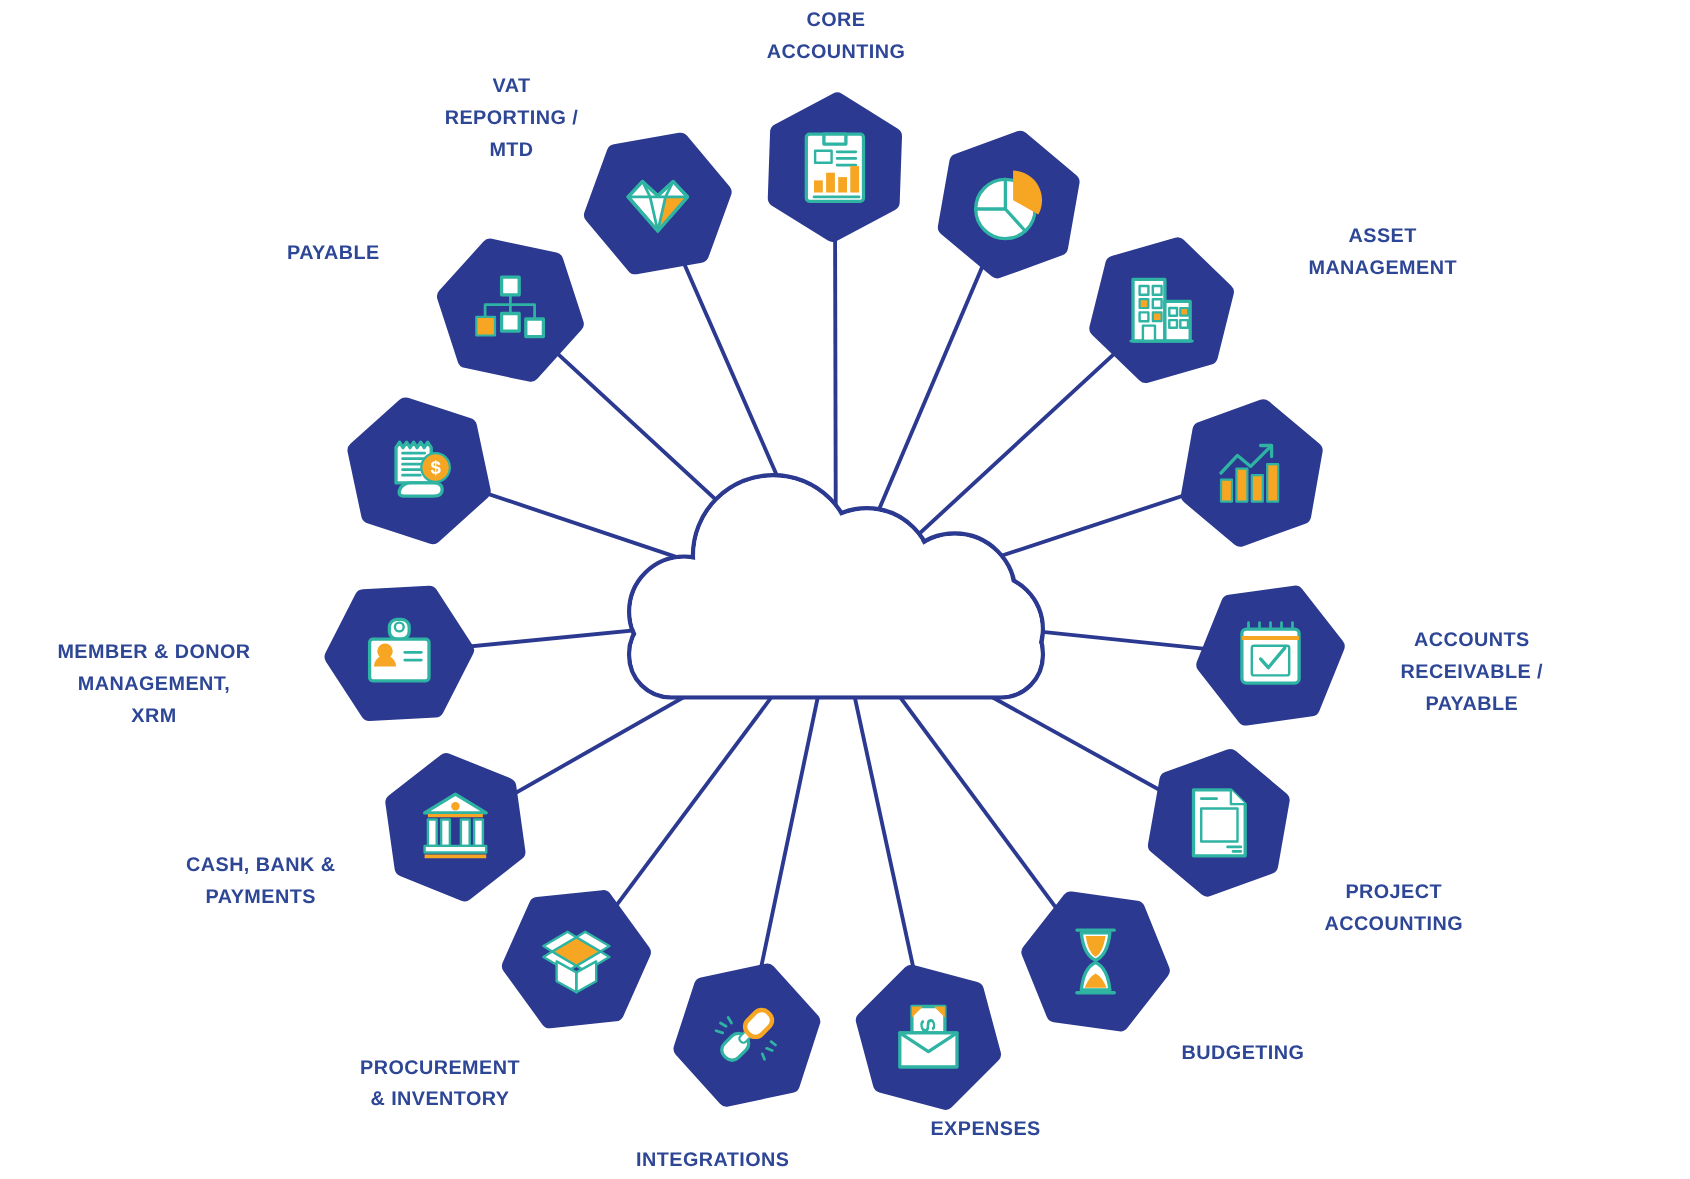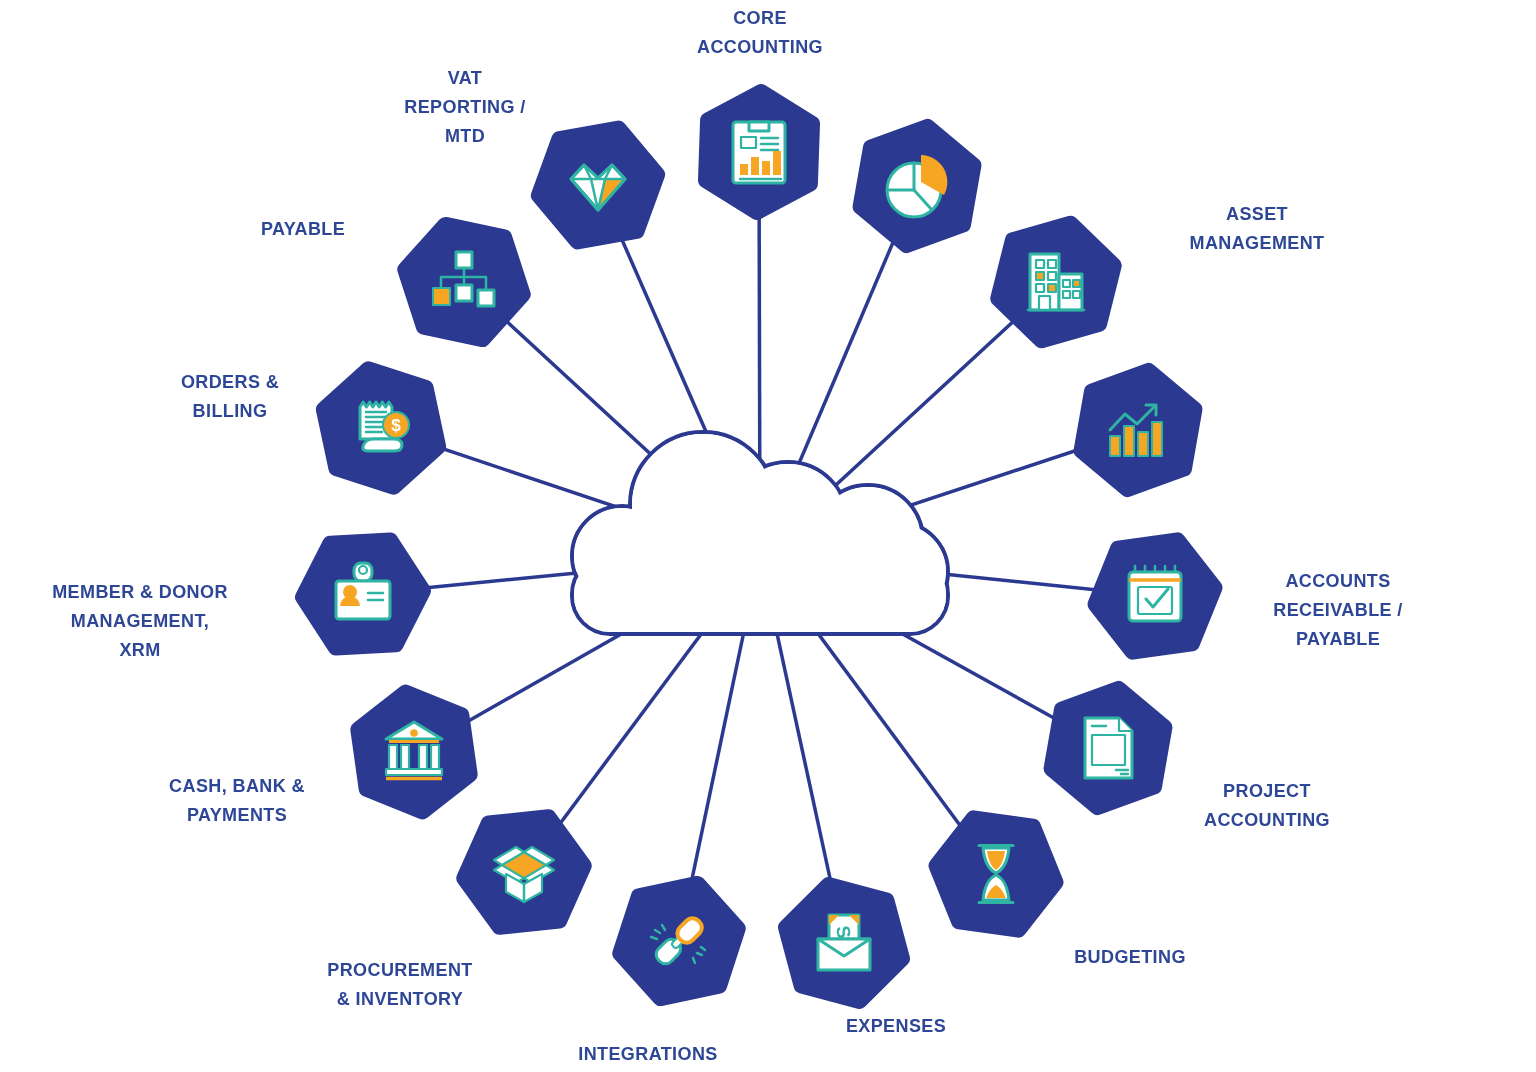--- a/index.html
+++ b/index.html
@@ -309,31 +309,29 @@
 </svg>
 
   <div class="lbl" style="left:760px;top:4px">CORE
 ACCOUNTING</div>
   <div class="lbl" style="left:465px;top:64px">VAT
 REPORTING /
 MTD</div>
   <div class="lbl" style="left:303px;top:215px">PAYABLE</div>
   <div class="lbl" style="left:1257px;top:200px">ASSET
 MANAGEMENT</div>
-  <div class="lbl" style="left:230px;top:368px">ORDERS &amp;
-BILLING</div>
   <div class="lbl" style="left:140px;top:578px">MEMBER &amp; DONOR
 MANAGEMENT,
 XRM</div>
   <div class="lbl" style="left:1338px;top:567px">ACCOUNTS
 RECEIVABLE /
 PAYABLE</div>
   <div class="lbl" style="left:237px;top:772px">CASH, BANK &amp;
 PAYMENTS</div>
-  <div class="lbl" style="left:1267px;top:777px">PROJECT
+  <div class="lbl" style="left:1267px;top:796px">PROJECT
 ACCOUNTING</div>
   <div class="lbl" style="left:400px;top:956px">PROCUREMENT
 &amp; INVENTORY</div>
   <div class="lbl" style="left:1130px;top:943px">BUDGETING</div>
   <div class="lbl" style="left:648px;top:1040px">INTEGRATIONS</div>
   <div class="lbl" style="left:896px;top:1012px">EXPENSES</div>
 
 </div>
 
 </body></html>

